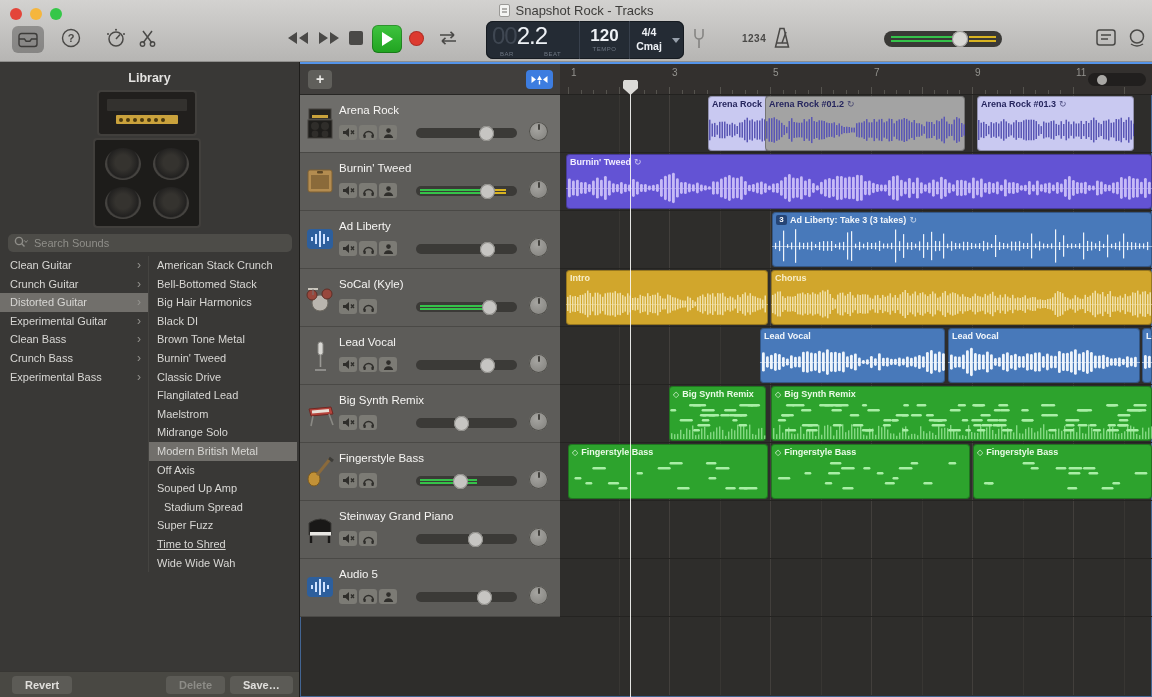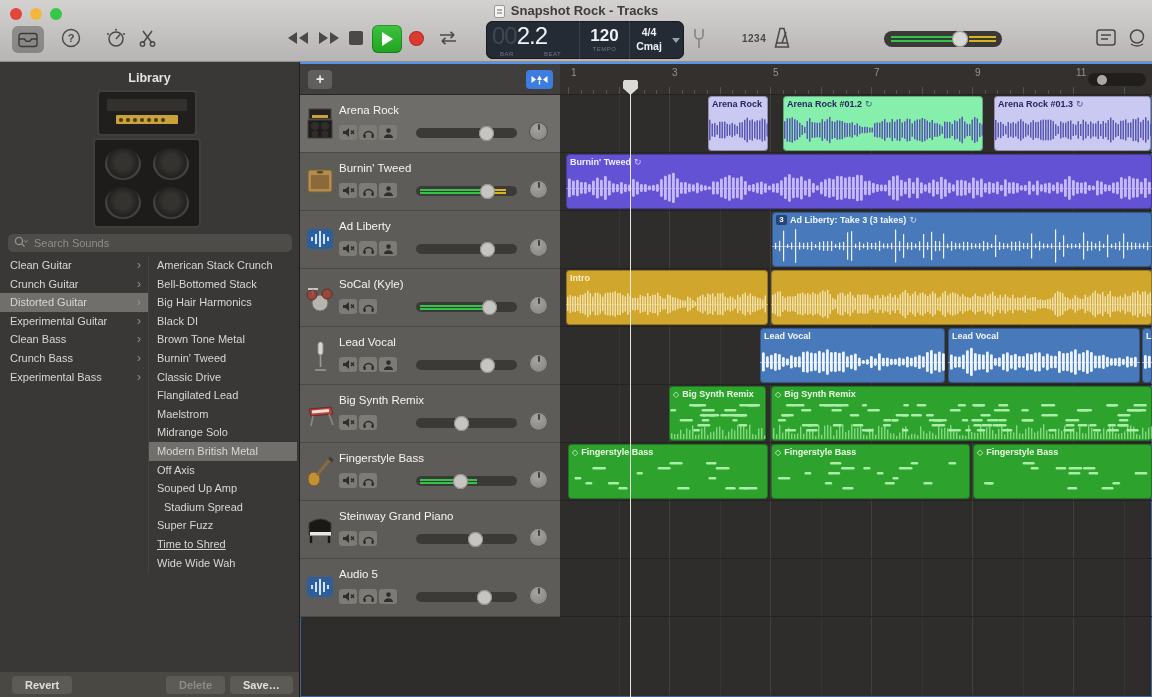--- a/index.html
+++ b/index.html
@@ -4,21 +4,21 @@
 <style>
 *{margin:0;padding:0;box-sizing:border-box;font-family:"Liberation Sans",sans-serif;-webkit-font-smoothing:antialiased}
 html,body{width:1152px;height:697px;overflow:hidden;background:#222}
 .window{position:relative;width:1152px;height:697px;background:#2e2d2b;overflow:hidden}
 
 
 .toolbar{position:absolute;left:0;top:0;width:1152px;height:62px;background:linear-gradient(#d3d2d0,#b6b5b3);border-bottom:1px solid #8f8e8c;z-index:30}
 .traffic{position:absolute;top:8px;left:10px;display:flex;gap:8px}
 .traffic span{width:12px;height:12px;border-radius:50%;display:block}
 .tl-red{background:#e3453a}.tl-yellow{background:#f5b63d}.tl-green{background:#35c748}
-.win-title{position:absolute;top:3px;left:0;right:0;display:flex;justify-content:center;align-items:flex-end;gap:6px;font-size:13px;font-weight:bold;color:#3d3c3a}
+.win-title{position:absolute;top:3px;left:0;right:0;display:flex;justify-content:center;align-items:center;gap:6px;font-size:13px;font-weight:normal;color:#3d3c3a}
 .doc-ico{width:11px;height:13px;background:#f4f4f2;border:1px solid #9a9996;border-radius:2px;position:relative}
 .doc-ico:after{content:"";position:absolute;left:2px;top:3px;width:5px;height:1.5px;background:#b0afac;box-shadow:0 3px 0 #b0afac}
 .tb{position:absolute;display:flex;align-items:center;justify-content:center;color:#4a4947}
 .tb svg{display:block}
 .lib-toggle{left:12px;top:26px;width:32px;height:27px;background:rgba(0,0,0,.28);border-radius:6px}
 .play-btn{left:372px;top:25px;width:30px;height:28px;background:linear-gradient(#3fc43f,#20a320);border-radius:6px;box-shadow:inset 0 0 0 1px rgba(0,0,0,.25)}
 .rec-btn{left:409px;top:31px;width:15px;height:15px;border-radius:50%;background:#dd3a2f;box-shadow:inset 0 0 0 1px rgba(0,0,0,.2)}
 .lcd{position:absolute;left:486px;top:21px;width:198px;height:38px;background:#242b34;border-radius:7px;display:flex;color:#eef1f5;box-shadow:inset 0 0 0 1px #161b21}
 .lcd-pos{width:94px;position:relative;border-right:1px solid #38404c}
 .lcd-big{position:absolute;top:1px;left:6px;font-size:24px;letter-spacing:-1px;white-space:nowrap}
@@ -699,21 +699,21 @@
                 <rect x="41.0" y="9.4" width="1.5" height="19.3"></rect>
                 <rect x="43.5" y="8.4" width="1.5" height="21.2"></rect>
                 <rect x="46.0" y="10.6" width="1.5" height="16.7"></rect>
                 <rect x="48.5" y="9.3" width="1.5" height="19.4"></rect>
                 <rect x="51.0" y="9.5" width="1.5" height="19.0"></rect>
                 <rect x="53.5" y="7.5" width="1.5" height="23.0"></rect>
                 <rect x="56.0" y="8.3" width="1.5" height="21.4"></rect>
                 <rect x="58.5" y="12.5" width="1.5" height="13.0"></rect>
               </svg></div>
           </div>
-          <div class="region" style="left: 223px; width: 200px; background: #86efac;">
+          <div class="region" style="left: 205px; width: 200px; background: #a3a3a3;">
             <div class="rlabel" style="color:#26265e">
               <span>Arena Rock #01.2</span>
               <span class="rloop">↻</span>
             </div>
             <div class="rwave" style="color:#5a57b5"><svg width="200" height="38" fill="#5a57b5">
                 <rect x="1.0" y="10.2" width="1.5" height="17.5"></rect>
                 <rect x="3.5" y="7.3" width="1.5" height="23.3"></rect>
                 <rect x="6.0" y="7.2" width="1.5" height="23.7"></rect>
                 <rect x="8.5" y="6.3" width="1.5" height="25.4"></rect>
                 <rect x="11.0" y="8.2" width="1.5" height="21.6"></rect>
@@ -787,21 +787,21 @@
                 <rect x="181.0" y="10.5" width="1.5" height="16.9"></rect>
                 <rect x="183.5" y="12.8" width="1.5" height="12.4"></rect>
                 <rect x="186.0" y="13.2" width="1.5" height="11.7"></rect>
                 <rect x="188.5" y="8.6" width="1.5" height="20.8"></rect>
                 <rect x="191.0" y="6.1" width="1.5" height="25.8"></rect>
                 <rect x="193.5" y="7.4" width="1.5" height="23.2"></rect>
                 <rect x="196.0" y="12.0" width="1.5" height="14.0"></rect>
                 <rect x="198.5" y="13.4" width="1.5" height="11.2"></rect>
               </svg></div>
           </div>
-          <div class="region" style="left: 434px; width: 157px; background: rgb(201, 201, 241);">
+          <div class="region" style="left: 417px; width: 157px; background: rgb(201, 201, 241);">
             <div class="rlabel" style="color:#26265e">
               <span>Arena Rock #01.3</span>
               <span class="rloop">↻</span>
             </div>
             <div class="rwave" style="color:#5a57b5"><svg width="175" height="38" fill="#5a57b5">
                 <rect x="1.0" y="9.0" width="1.5" height="20.0"></rect>
                 <rect x="3.5" y="11.7" width="1.5" height="14.7"></rect>
                 <rect x="6.0" y="10.9" width="1.5" height="16.2"></rect>
                 <rect x="8.5" y="13.0" width="1.5" height="12.1"></rect>
                 <rect x="11.0" y="14.8" width="1.5" height="8.5"></rect>
@@ -1216,20 +1216,23 @@
                 <rect x="183.5" y="8.2" width="1.5" height="21.5"></rect>
                 <rect x="186.0" y="10.8" width="1.5" height="16.4"></rect>
                 <rect x="188.5" y="11.4" width="1.5" height="15.3"></rect>
                 <rect x="191.0" y="12.8" width="1.5" height="12.5"></rect>
                 <rect x="193.5" y="13.3" width="1.5" height="11.3"></rect>
                 <rect x="196.0" y="14.7" width="1.5" height="8.6"></rect>
                 <rect x="198.5" y="10.5" width="1.5" height="16.9"></rect>
               </svg></div>
           </div>
           <div class="region" style="left: 211px; width: 381px; background: rgb(209, 166, 44);">
+            <div class="rlabel" style="color:#f8efcb">
+              <span>Chorus</span>
+            </div>
             <div class="rwave cline" style="color:#f0e0a8"><svg width="381" height="38" fill="#f0e0a8">
                 <rect x="1.0" y="9.9" width="1.5" height="18.2"></rect>
                 <rect x="3.5" y="8.6" width="1.5" height="20.8"></rect>
                 <rect x="6.0" y="6.6" width="1.5" height="24.8"></rect>
                 <rect x="8.5" y="6.4" width="1.5" height="25.1"></rect>
                 <rect x="11.0" y="11.2" width="1.5" height="15.7"></rect>
                 <rect x="13.5" y="12.9" width="1.5" height="12.2"></rect>
                 <rect x="16.0" y="11.3" width="1.5" height="15.3"></rect>
                 <rect x="18.5" y="11.5" width="1.5" height="15.1"></rect>
                 <rect x="21.0" y="11.7" width="1.5" height="14.5"></rect>

